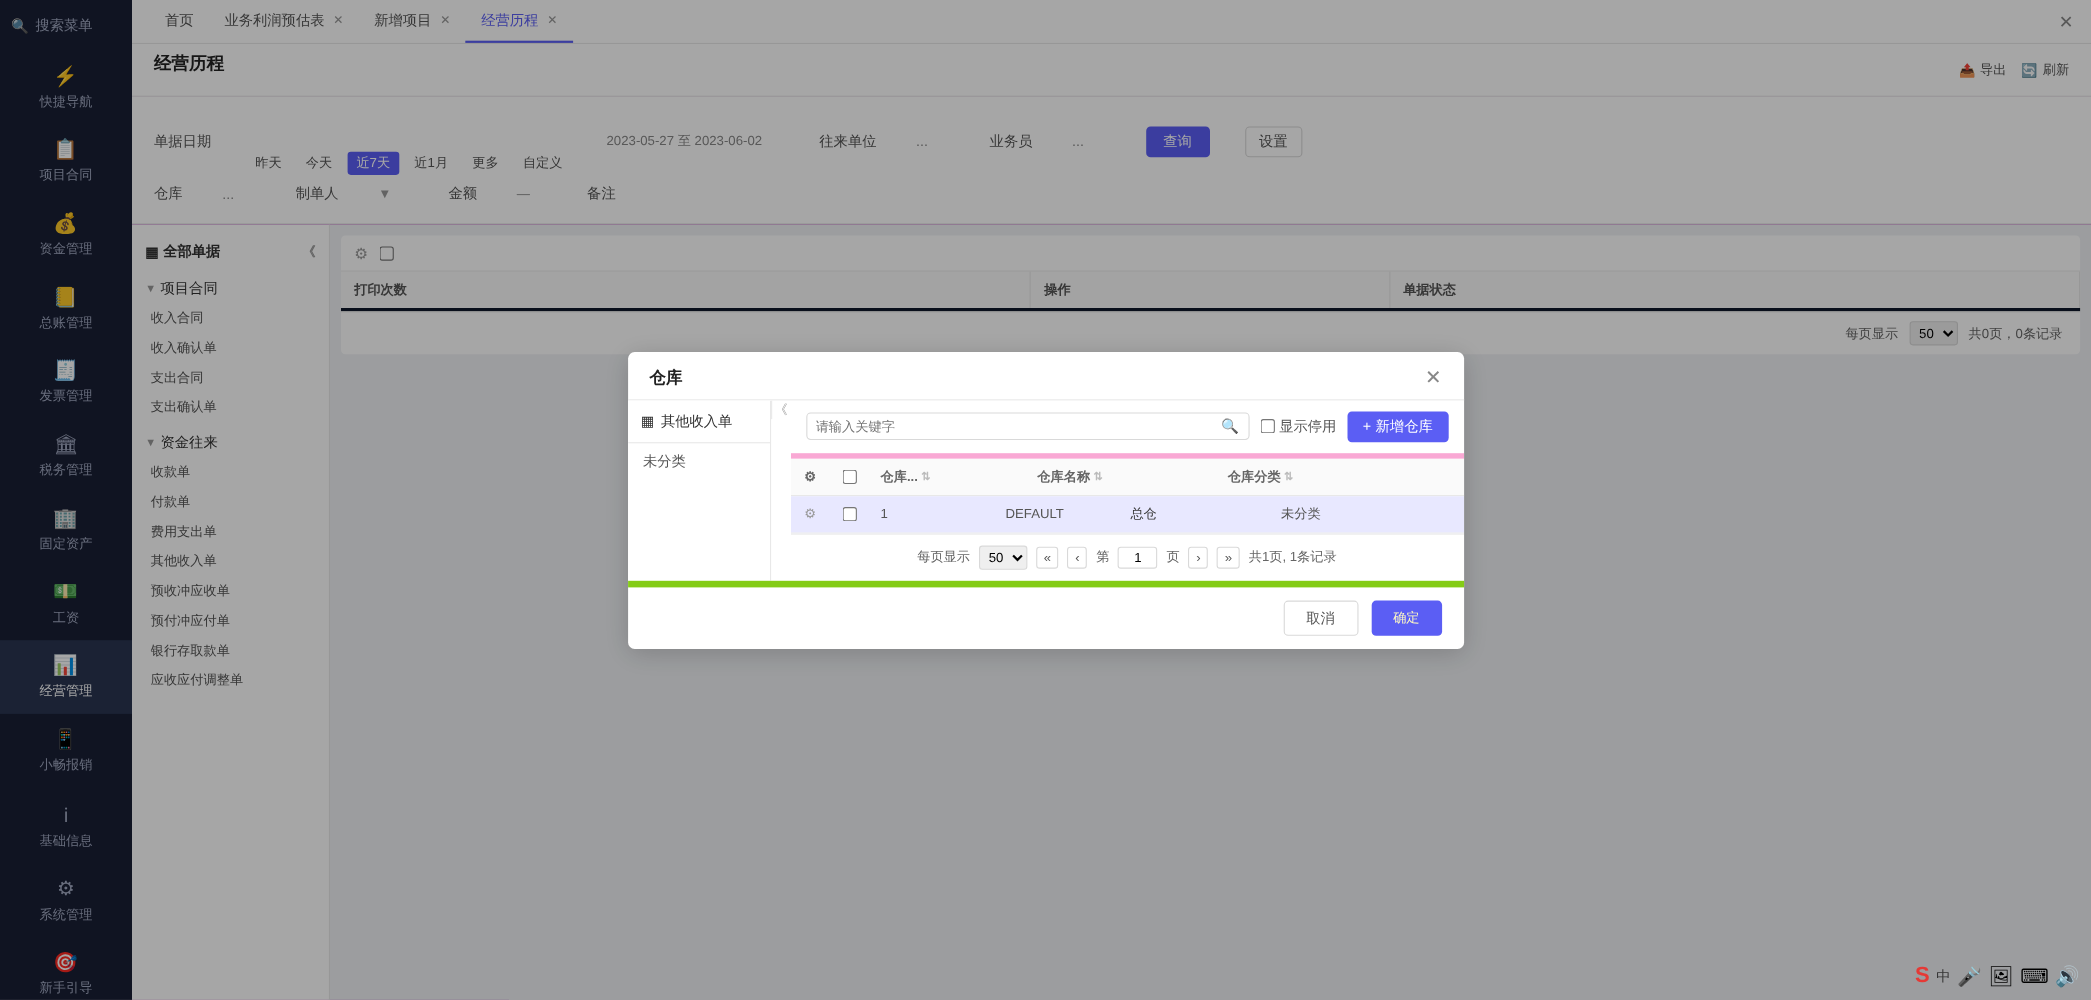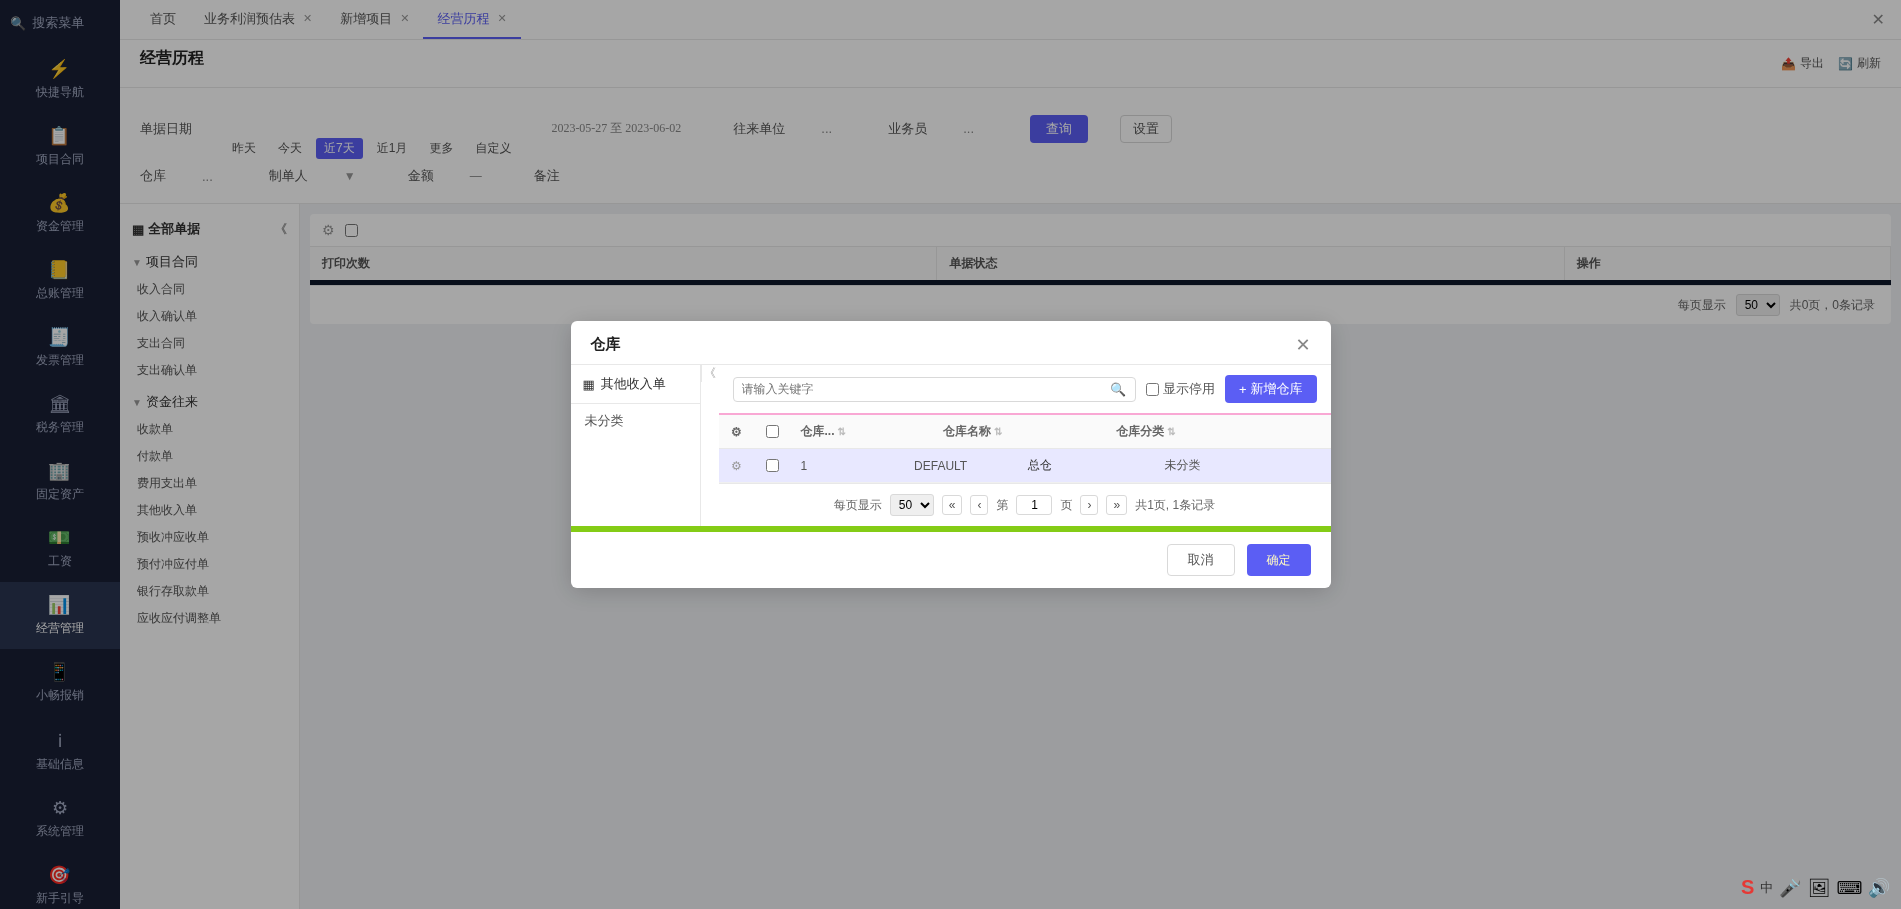--- a/index.html
+++ b/index.html
@@ -124,21 +124,21 @@
     .filter-date-options { display: flex; gap: 6px; }
     .date-opt {
       padding: 2px 8px;
       border-radius: 3px;
       cursor: pointer;
       color: #555;
       font-size: 12px;
       margin-top: 40px;
     }
     .date-opt.active { background: #5b5ef4; color: #fff; }
-    .date-range { color: #888; font-size: 12px; font-family: Liberation Serif, serif; }
+    .date-range { color: #888; font-size: 12px; }
     .filter-dots { color: #888; margin: 0 4px; }
     .btn-query {
       background: #5b5ef4;
       color: #fff;
       border: none;
       border-radius: 4px;
       padding: 5px 16px;
       font-size: 13px;
       cursor: pointer;
     }
@@ -204,21 +204,21 @@
       padding: 10px;
     }
     .data-table {
       background: #fff;
       border-radius: 4px;
       font-size: 12px;
     }
     .table-header-row {
       display: flex;
       background: #fafafa;
-      border-bottom: 5px solid #0f172a;
+      border-bottom: 3px solid #0f172a;
       font-weight: 600;
       color: #555;
     }
     .th {
       padding: 8px 12px;
       border-right: 1px solid #e8e8e8;
       white-space: nowrap;
     }
     .table-footer {
       display: flex;
@@ -319,21 +319,21 @@
       flex: 1;
       display: flex;
       flex-direction: column;
       overflow: hidden;
     }
     .modal-toolbar {
       display: flex;
       align-items: center;
       gap: 10px;
       padding: 10px 14px;
-      border-bottom: 2px solid #f9a8d4;
+      border-bottom: 5px solid #f9a8d4;
       flex-shrink: 0;
     }
     .modal-search {
       display: flex;
       align-items: center;
       border: 1px solid #d9d9d9;
       border-radius: 4px;
       padding: 4px 8px;
       gap: 6px;
       flex: 1;
@@ -663,22 +663,22 @@
 
     <div class="table-area">
       <div class="data-table">
 
         <div style="display:flex;align-items:center;padding:8px 12px;border-bottom:1px solid #e8e8e8;gap:10px;">
           <span style="color:#999;font-size:14px;">⚙</span>
           <input type="checkbox" style="">
         </div>
         <div class="table-header-row">
           <div class="th" style="flex:2;">打印次数</div>
+          <div class="th" style="flex:1;">操作</div>
           <div class="th" style="flex:2;">单据状态</div>
-          <div class="th" style="flex:1;">操作</div>
         </div>
         <div class="table-footer">
           <span>每页显示</span>
           <select class="per-page-select">
             <option>50</option>
           </select>
           <span>共0页，0条记录</span>
         </div>
       </div>
     </div>

